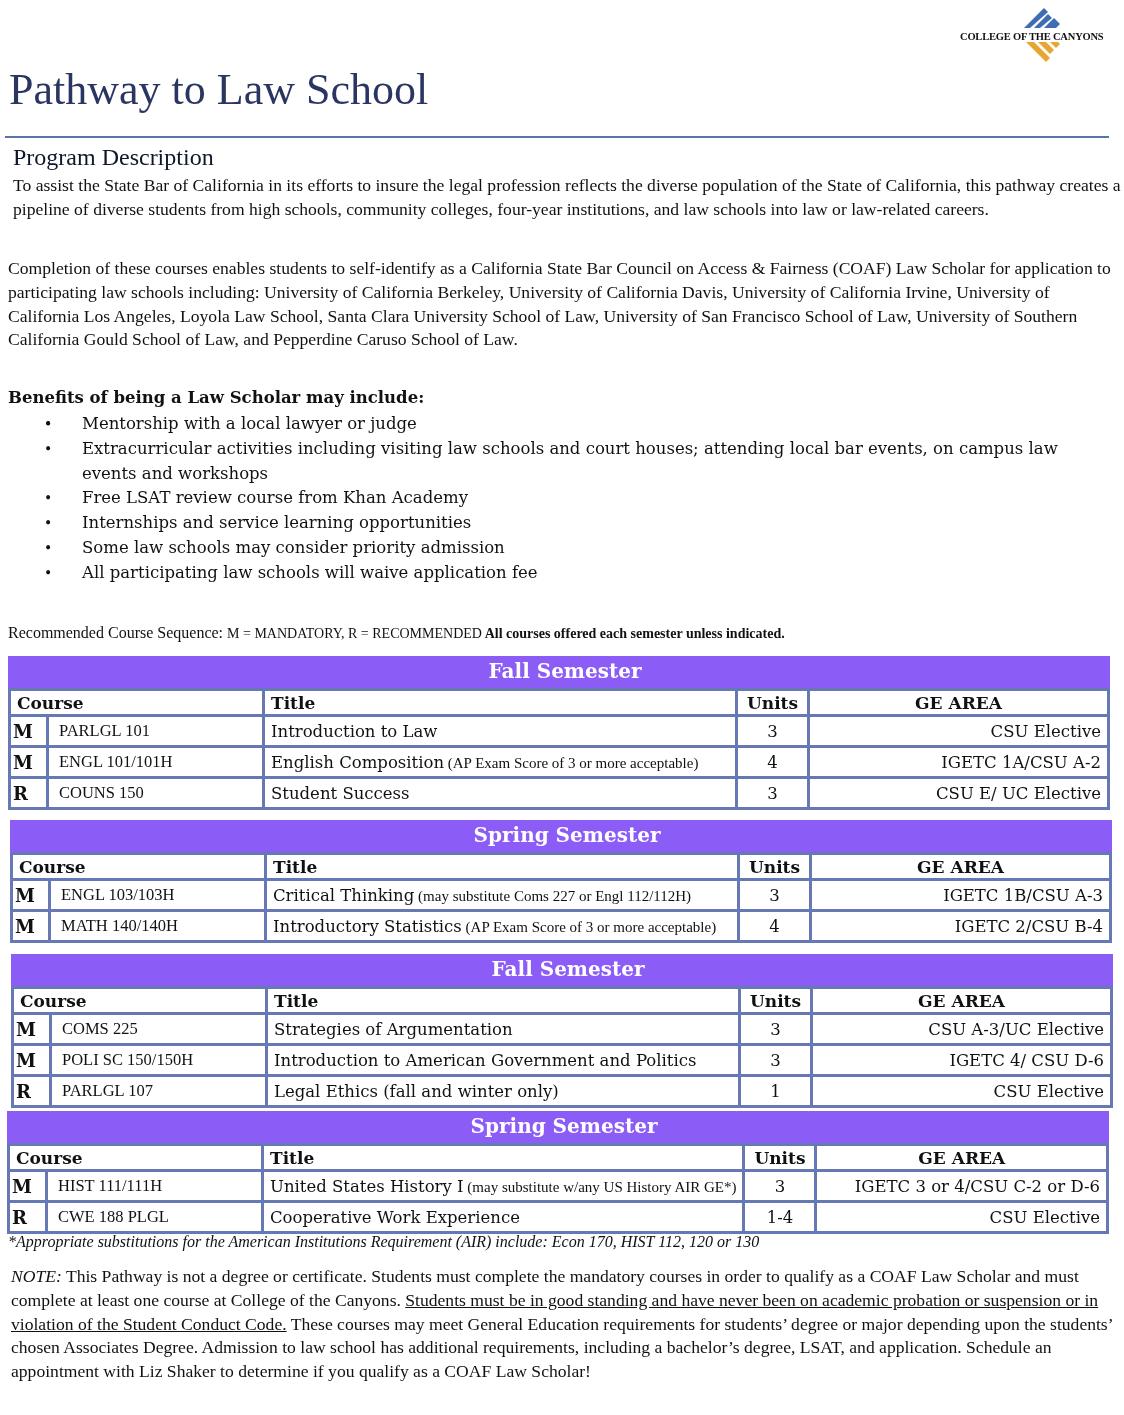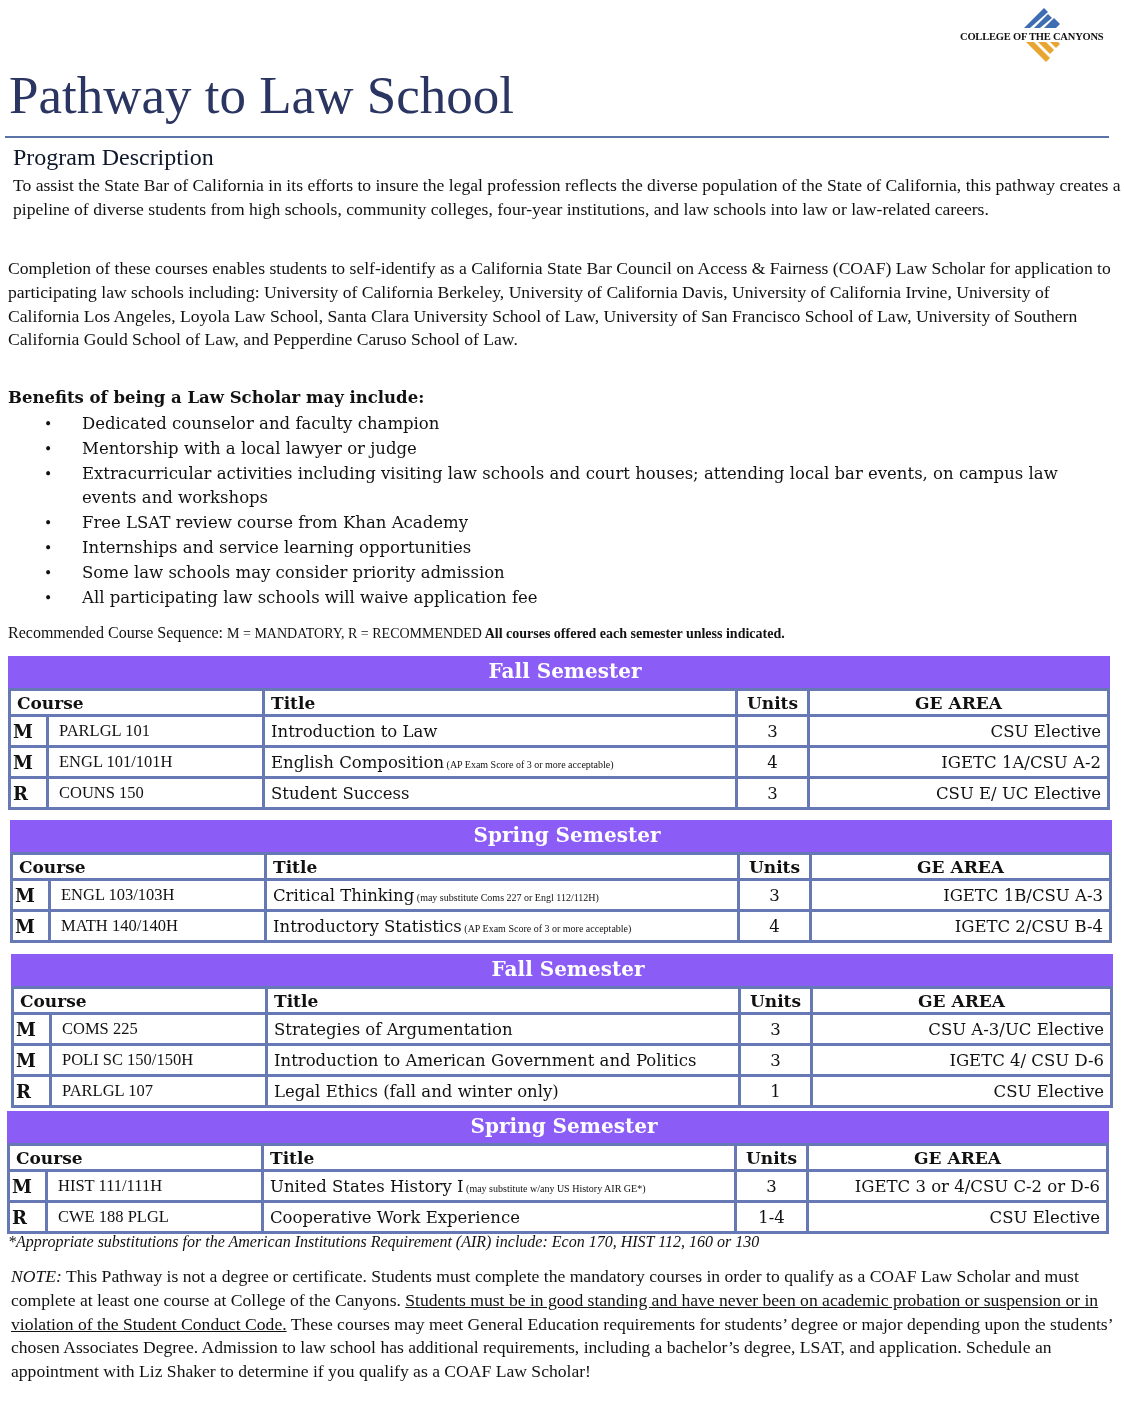--- a/index.html
+++ b/index.html
@@ -13,21 +13,21 @@
     position: absolute; left: 945px; top: 4px; width: 165px; height: 62px; margin-left: 11px;
   }
   .logo-text {
     position: absolute; left: 4px; top: 27px;
     font-family: "Liberation Serif", serif; font-weight: bold;
     font-size: 10.5px; letter-spacing: -0.2px; color: #111; white-space: nowrap;
   }
   .page-title {
     position: absolute; left: 9px; top: 66px;
     font-family: "Liberation Serif", serif;
-    font-size: 53px; color: #2b3562; margin: 0; font-weight: normal; line-height: 1.1;
+    font-size: 44px; color: #2b3562; margin: 0; font-weight: normal; line-height: 1.1;
   }
   .title-rule {
     position: absolute; left: 5px; top: 136px; width: 1104px; height: 2px; background: #5b74a8;
   }
   .section-heading {
     position: absolute; left: 13px; top: 144px;
     font-family: "Liberation Serif", serif;
     font-size: 24px; color: #0f172a; margin: 0; font-weight: normal;
   }
   .para {
@@ -71,21 +71,21 @@
   }
   table.courses td, table.courses th {
     border: 3px solid #6779b5; padding: 0 6px; height: 31px; white-space: nowrap;
   }
   table.courses th { font-weight: bold; text-align: left; height: 26px; font-size: 17px; }
   table.courses th.c-units, table.courses th.c-ge { text-align: center; }
   table.courses td.c-req { font-weight: bold; font-size: 18px; padding: 0 2px; width: 38px; border-right: 3px solid #6779b5; }
   table.courses td.c-code { padding-left: 10px; font-family: Liberation Serif, serif; }
   table.courses td.c-units { text-align: center; }
   table.courses td.c-ge { text-align: right; }
-  .note-small { font-family: "Liberation Serif", serif; font-size: 10px; }
+  .note-small { font-family: "Liberation Serif", serif; font-size: 15px; }
 
   .footnote {
     position: absolute; left: 8px; top: 1233px;
     font-family: "Liberation Serif", serif; font-style: italic; font-size: 16px; margin: 0; color: #111;
   }
   .final-note {
     position: absolute; left: 11px; top: 1265px; width: 1112px;
     font-family: "Liberation Serif", serif; font-size: 17.6px; line-height: 23.8px; margin: 0;
   }
   .final-note .u { text-decoration: underline; }
@@ -112,21 +112,21 @@
 
 <h1 class="page-title">Pathway to Law School</h1>
 <div class="title-rule"></div>
 <h2 class="section-heading">Program Description</h2>
 
 <p class="para p1">To assist the State Bar of California in its efforts to insure the legal profession reflects the diverse population of the State of California, this pathway creates a pipeline of diverse students from high schools, community colleges, four-year institutions, and law schools into law or law-related careers.</p>
 <p class="para p2">Completion of these courses enables students to self-identify as a California State Bar Council on Access &amp; Fairness (COAF) Law Scholar for application to participating law schools including:  University of California Berkeley, University of California Davis, University of California Irvine, University of California Los Angeles, Loyola Law School, Santa Clara University School of Law, University of San Francisco School of Law, University of Southern California Gould School of Law, and Pepperdine Caruso School of Law.</p>
 
 <h3 class="benefits-heading">Benefits of being a Law Scholar may include:</h3>
 <ul class="benefits-list">
-  <li><span class="bullet">•</span><span>Dedicated counselor and faculty champion</span></li>
+  <li><span class="bullet">•</span></li>
   <li><span class="bullet">•</span><span>Mentorship with a local lawyer or judge</span></li>
   <li><span class="bullet">•</span><span>Extracurricular activities including visiting law schools and court houses; attending local bar events, on campus law events and workshops</span></li>
   <li><span class="bullet">•</span><span>Free LSAT review course from Khan Academy</span></li>
   <li><span class="bullet">•</span><span>Internships and service learning opportunities</span></li>
   <li><span class="bullet">•</span><span>Some law schools may consider priority admission</span></li>
   <li><span class="bullet">•</span><span>All participating law schools will waive application fee</span></li>
 </ul>
 
 <div class="seq-line">
   <span>Recommended Course Sequence: </span><span class="big">M = MANDATORY, R = RECOMMENDED</span><span class="small"> All courses offered each semester unless indicated.</span>
@@ -276,17 +276,17 @@
           <td class="c-req">R</td>
           <td class="c-code">CWE 188  PLGL</td>
           <td class="c-title"><span>Cooperative Work Experience</span><span class="note-small"></span></td>
           <td class="c-units">1-4</td>
           <td class="c-ge">CSU Elective</td>
         </tr>
       </tbody>
     </table>
   </div>
 
-<p class="footnote">*Appropriate substitutions for the American Institutions Requirement (AIR) include: Econ 170, HIST 112, 160 or 130</p>
+<p class="footnote">*Appropriate substitutions for the American Institutions Requirement (AIR) include: Econ 170, HIST 112, 120 or 130</p>
 
 <p class="final-note">
   <i>NOTE:</i><span> This Pathway is not a degree or certificate.  Students must complete the mandatory courses in order to qualify as a COAF Law Scholar and must complete at least one course at College of the Canyons.  </span><span class="u">Students must be in good standing and have never been on academic probation or suspension or in violation of the Student Conduct Code.</span><span>  These courses may meet General Education requirements for students’ degree or major depending upon the students’ chosen Associates Degree.  Admission to law school has additional requirements, including a bachelor’s degree, LSAT, and application.  Schedule an appointment with Liz Shaker to determine if you qualify as a COAF Law Scholar!</span>
 </p>
 
 </body></html>

